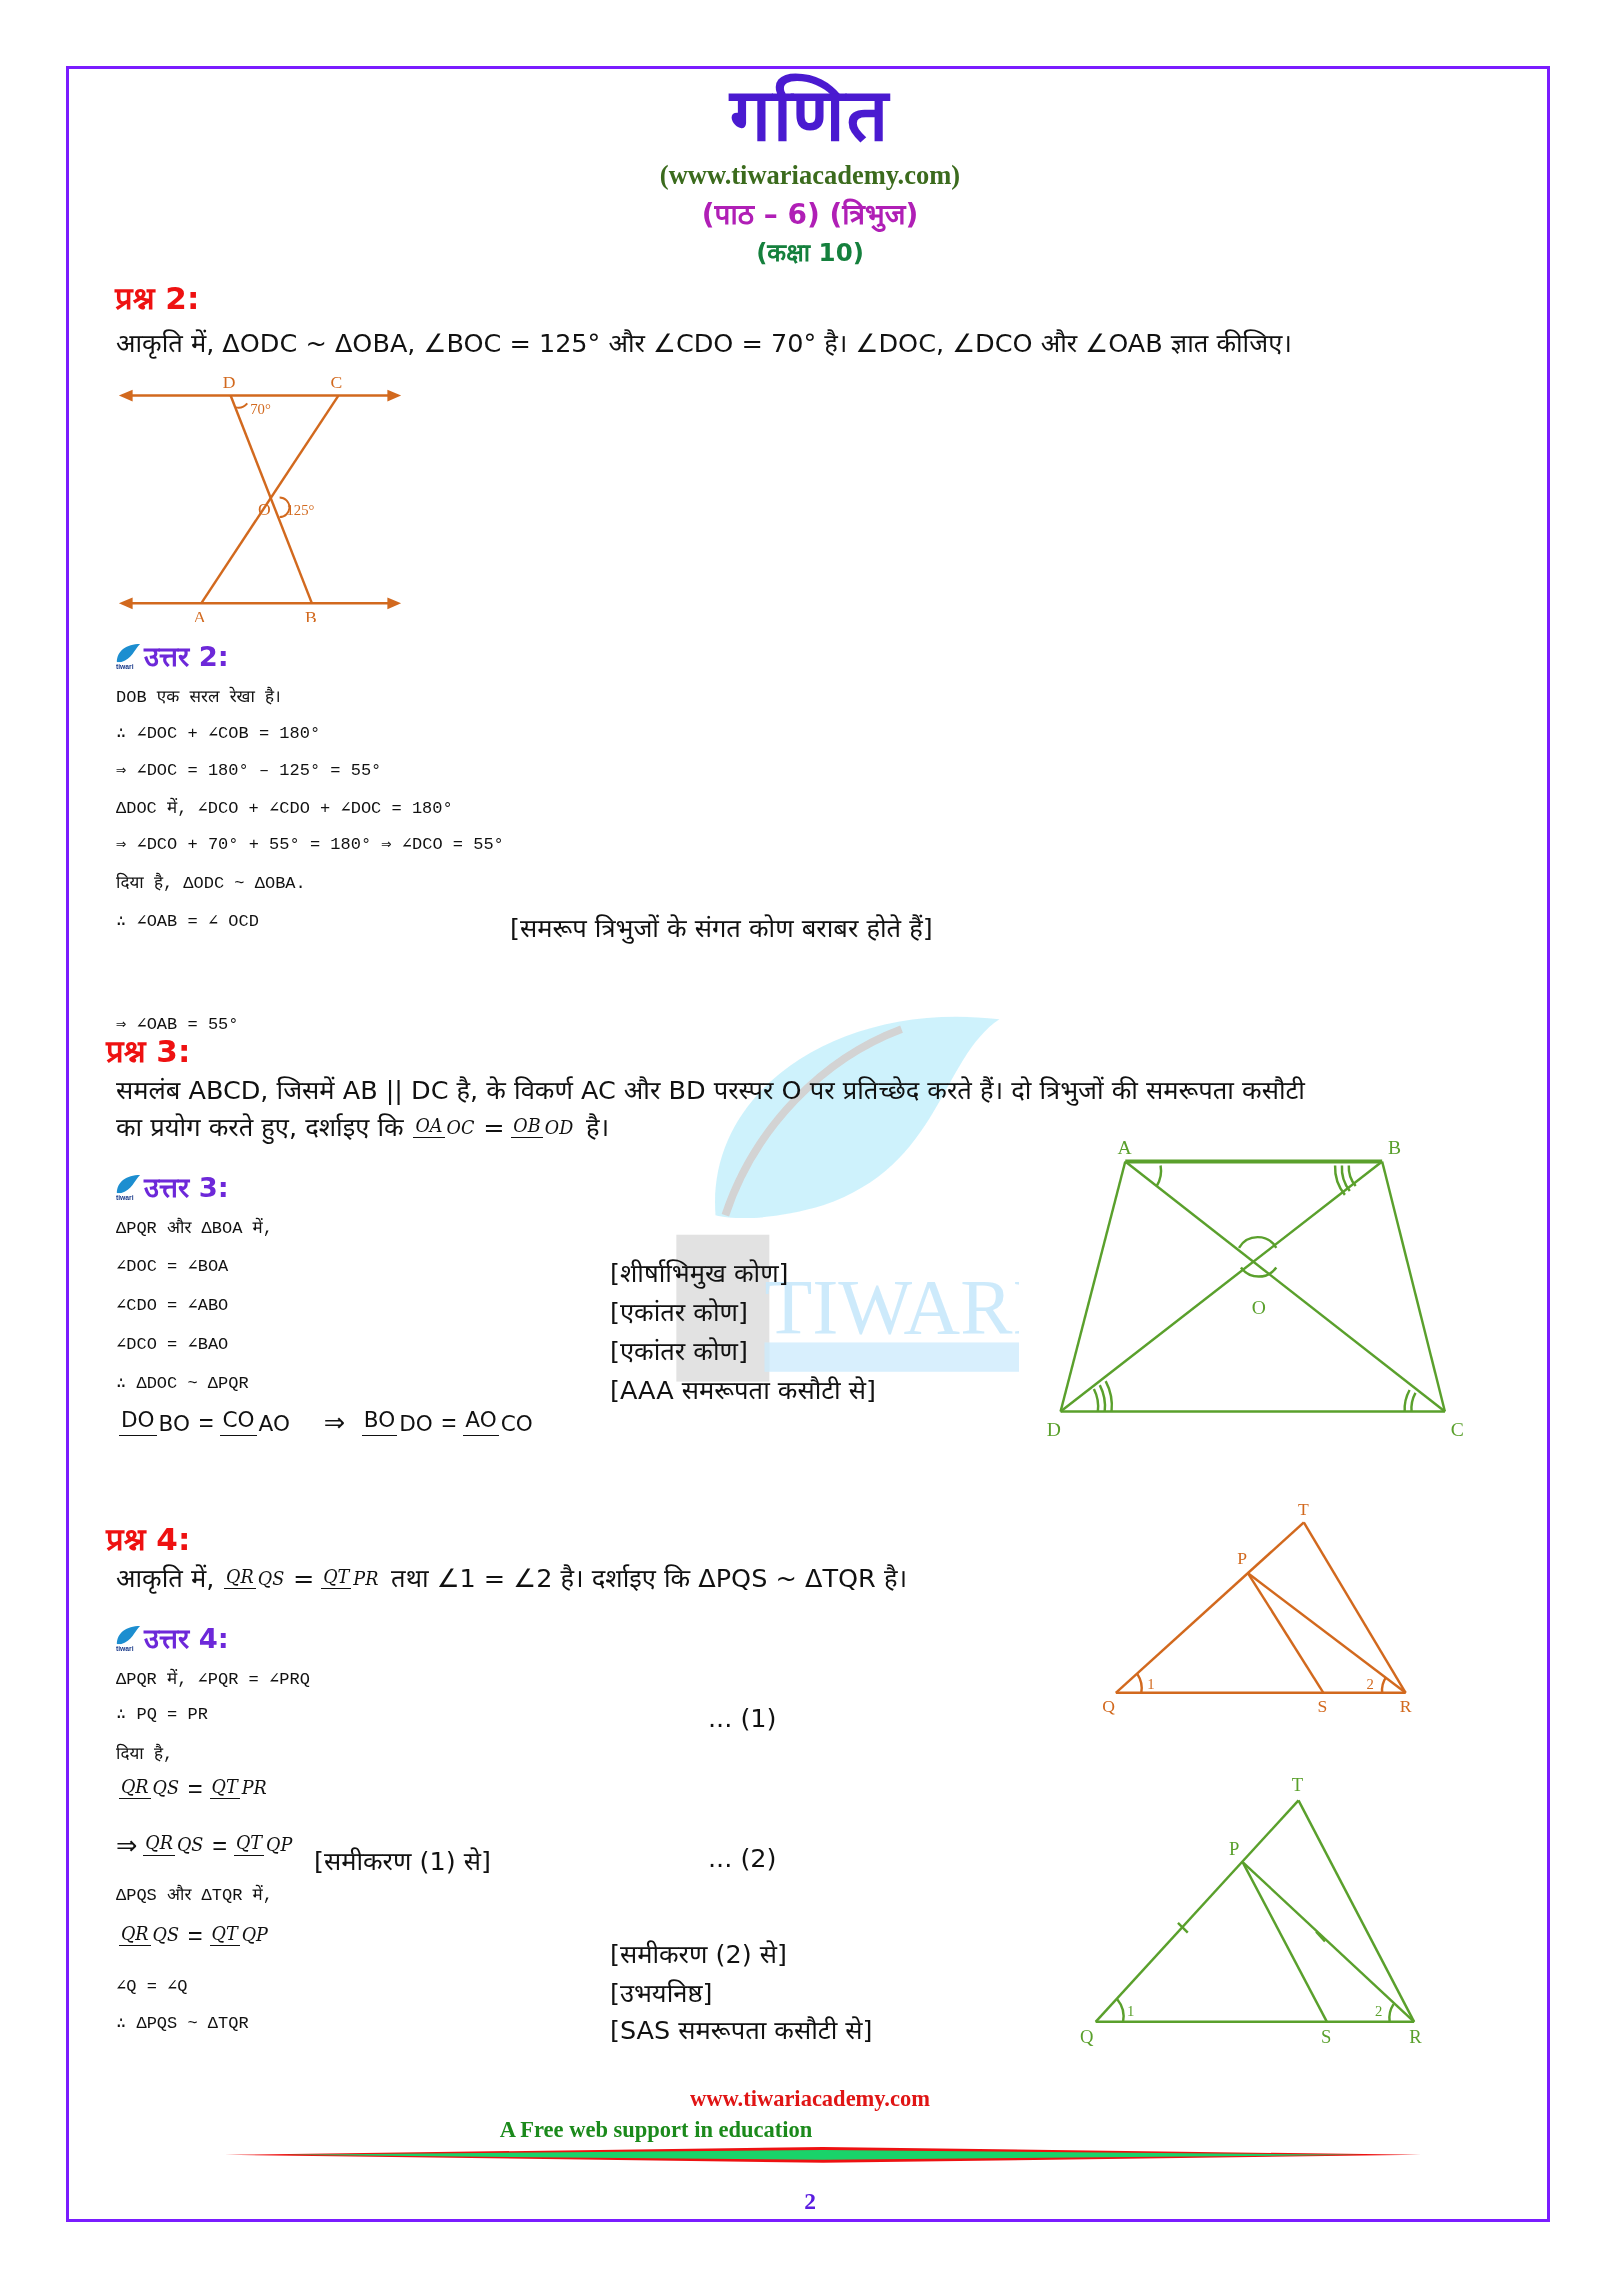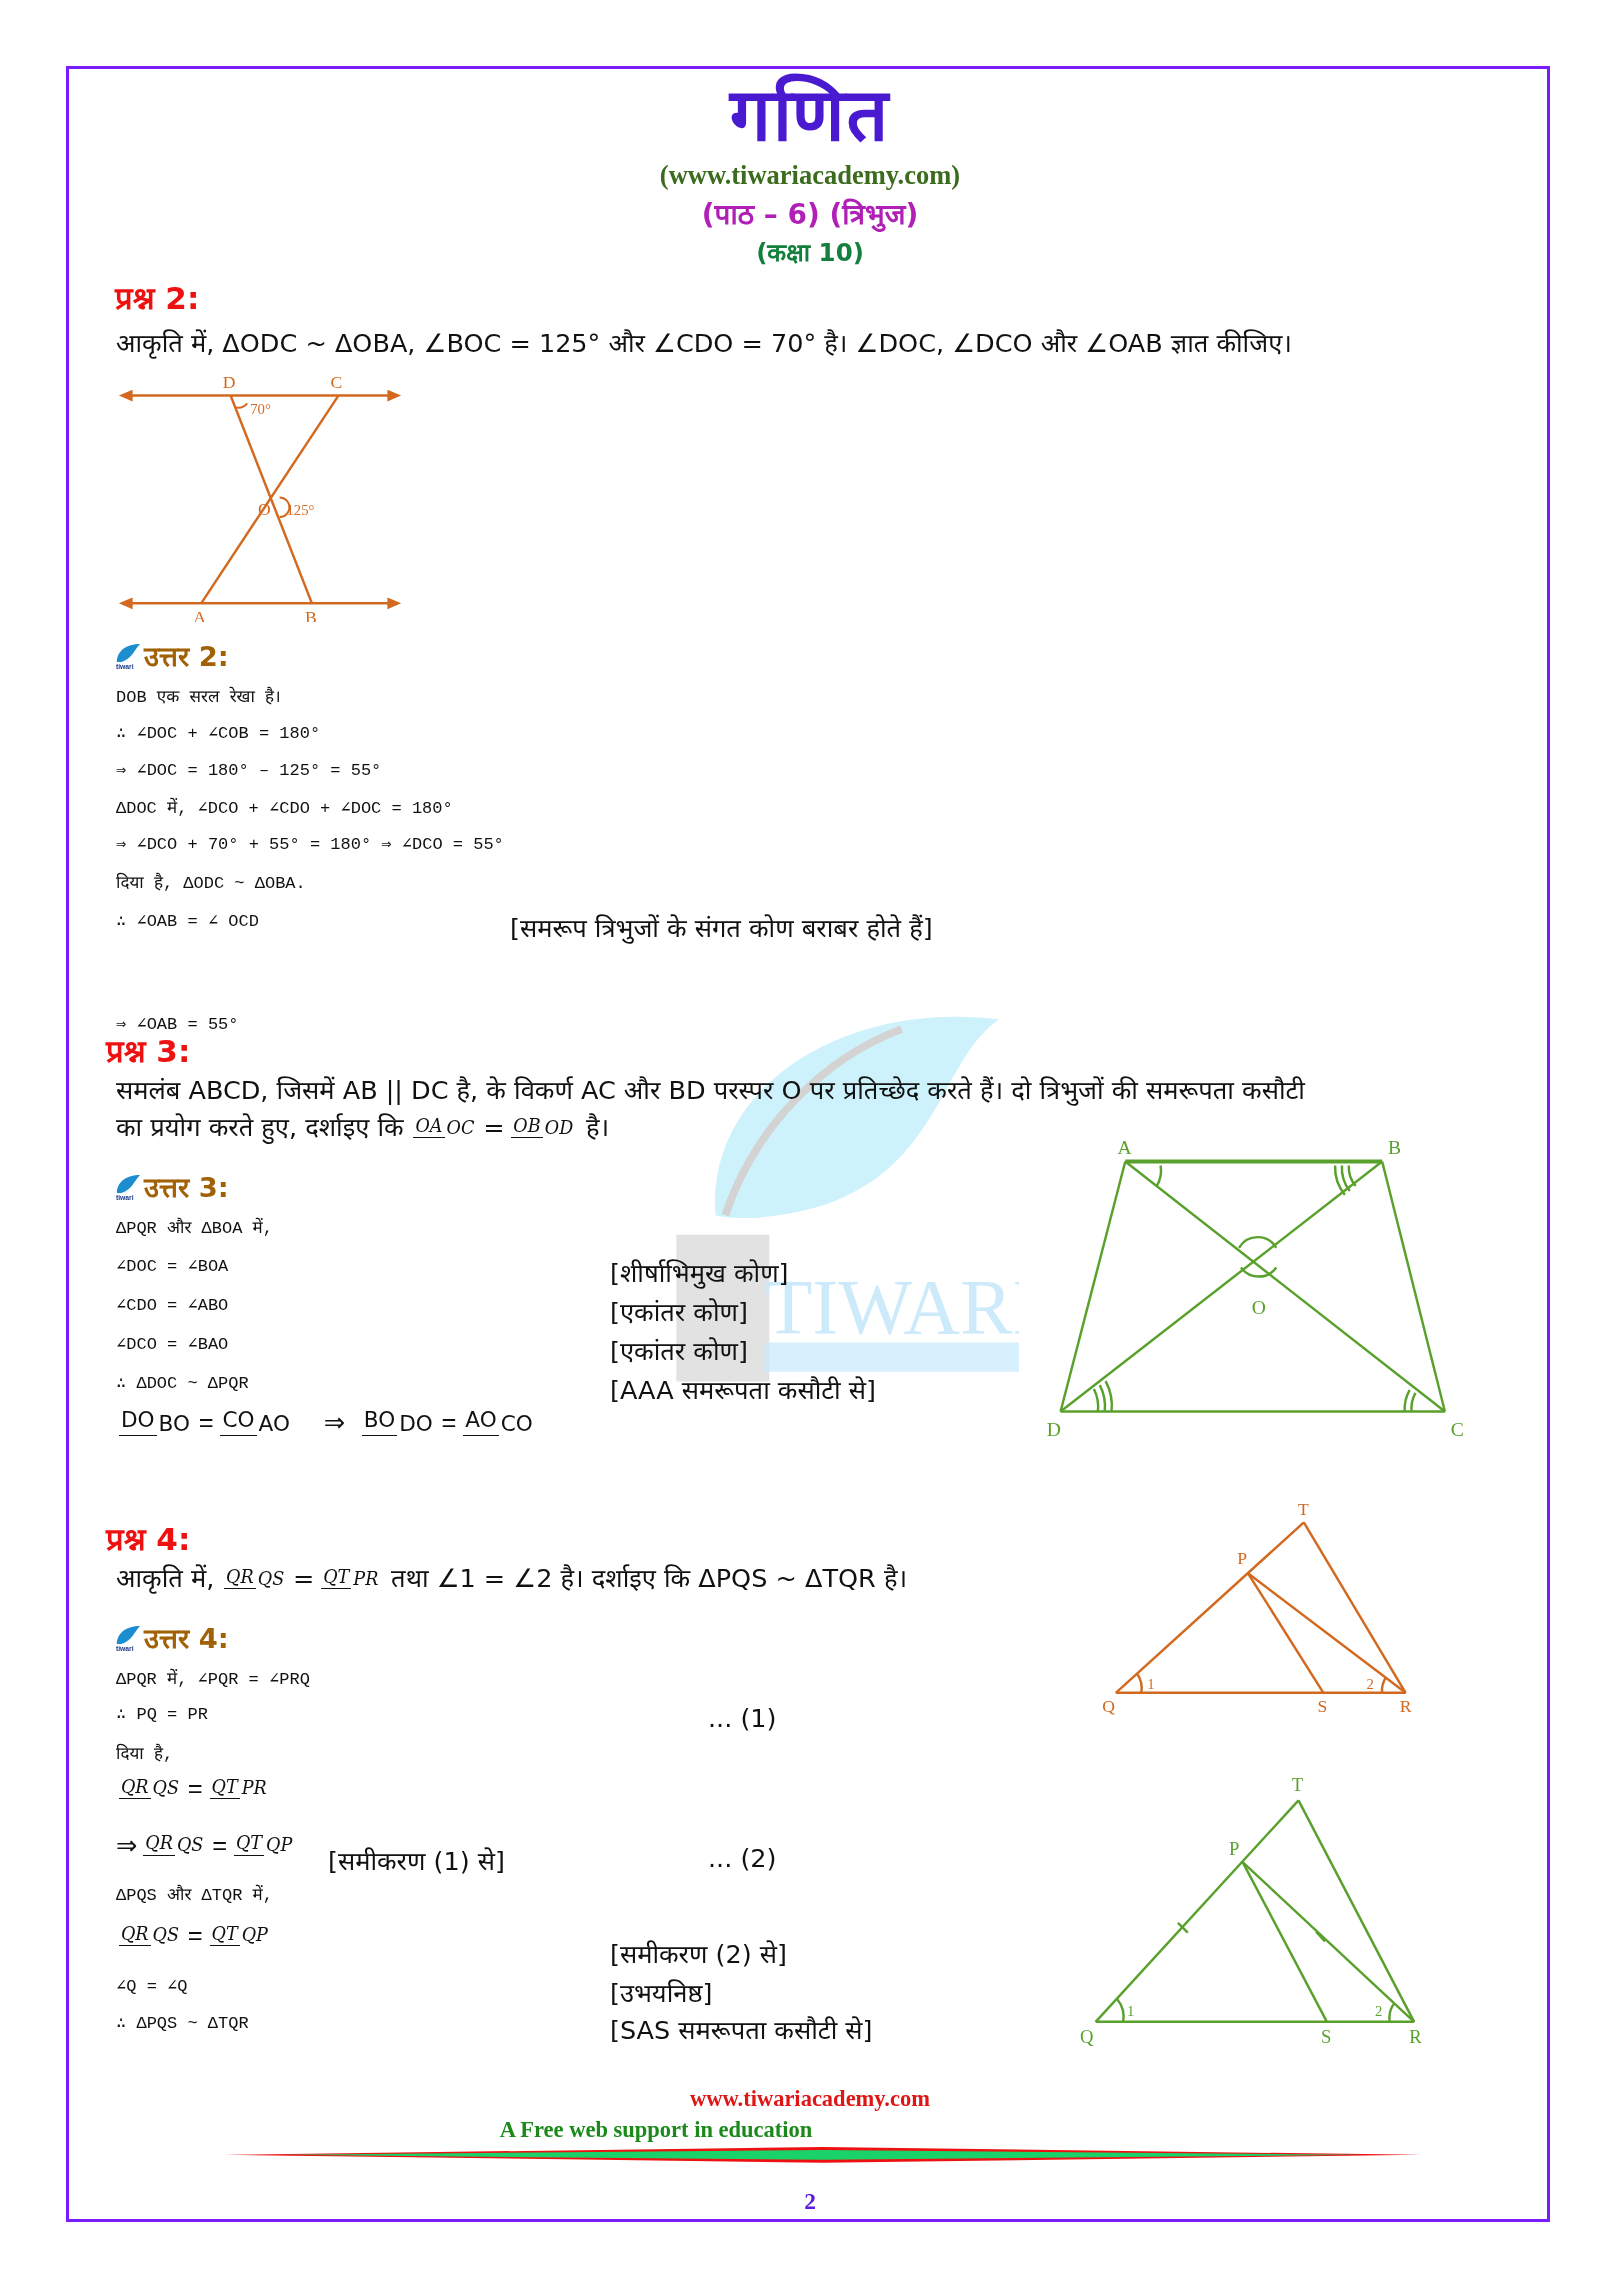--- a/index.html
+++ b/index.html
@@ -10,21 +10,21 @@
   .abs { position:absolute; }
   .title { left:0; width:1620px; top:78px; text-align:center; font-size:73px; font-weight:bold;
            color:#4a1ad0; font-family:"DejaVu Sans", sans-serif; line-height:1; letter-spacing:2px; }
   .site { left:0; width:1620px; top:160px; text-align:center; font-size:26.5px; font-weight:bold;
           color:#3b6b1d; font-family:"Liberation Serif", serif; }
   .chapter { left:0; width:1620px; top:194px; text-align:center; font-size:28px; font-weight:bold;
              color:#b01fb6; font-family:"DejaVu Sans", sans-serif; }
   .class { left:0; width:1620px; top:235px; text-align:center; font-size:24.5px; font-weight:bold;
            color:#15803d; font-family:"DejaVu Sans", sans-serif; }
   .q-head { font-size:31px; font-weight:bold; color:#ee1111; font-family:"DejaVu Sans", sans-serif; }
-  .a-head { font-size:27.4px; font-weight:bold; color:#a16207; font-family:"DejaVu Sans", sans-serif;
+  .a-head { font-size:27.4px; font-weight:bold; color:#6d28d9; font-family:"DejaVu Sans", sans-serif;
             display:flex; align-items:center; gap:2px; }
   .body-text { font-size:25.5px; color:#111; font-family:"DejaVu Sans", sans-serif; line-height:1; white-space:nowrap; }
   .line { position:absolute; left:116px; font-size:17px; font-family:Liberation Mono, monospace; white-space:nowrap; color:#111; }
   .reason { position:absolute; font-size:25.5px; font-family:"DejaVu Sans", sans-serif; white-space:nowrap; color:#111; }
   .frac { display:inline-flex; flex-direction:row; align-items:center; vertical-align:middle;
           font-style:italic; font-family:"DejaVu Serif", serif; font-size:17.6px; line-height:1.1; margin:0 2.9px; }
   .frac .num { border-bottom:1.5px solid #111; padding:0 2px 1px; }
   .frac .den { padding:1px 2px 0; }
   .frac.up { font-style:normal; font-family:"DejaVu Sans", sans-serif; font-size:21.6px; }
   .frac.up .num { padding-bottom:3.9px; }
@@ -253,21 +253,21 @@
   <span class="frac" style="margin-left:5.9px;">
       <span class="num">QR</span>
       <span class="den">QS</span>
     </span>
   <span class="eq">=</span>
   <span class="frac">
       <span class="num">QT</span>
       <span class="den">QP</span>
     </span>
 </div>
-<div class="reason" style="left:314px;top:1843px;margin-left:14px;">[समीकरण (1) से]</div>
+<div class="reason" style="left:314px;top:1843px;">[समीकरण (1) से]</div>
 <div class="reason" style="left:708px;top:1843px;">... (2)</div>
 
 <div class="line" style="top:1882px;">ΔPQS और ΔTQR में,</div>
 
 <div class="abs" style="left:116px;top:1921px;display:flex;align-items:center;">
   <span class="frac">
       <span class="num">QR</span>
       <span class="den">QS</span>
     </span>
   <span class="eq">=</span>

